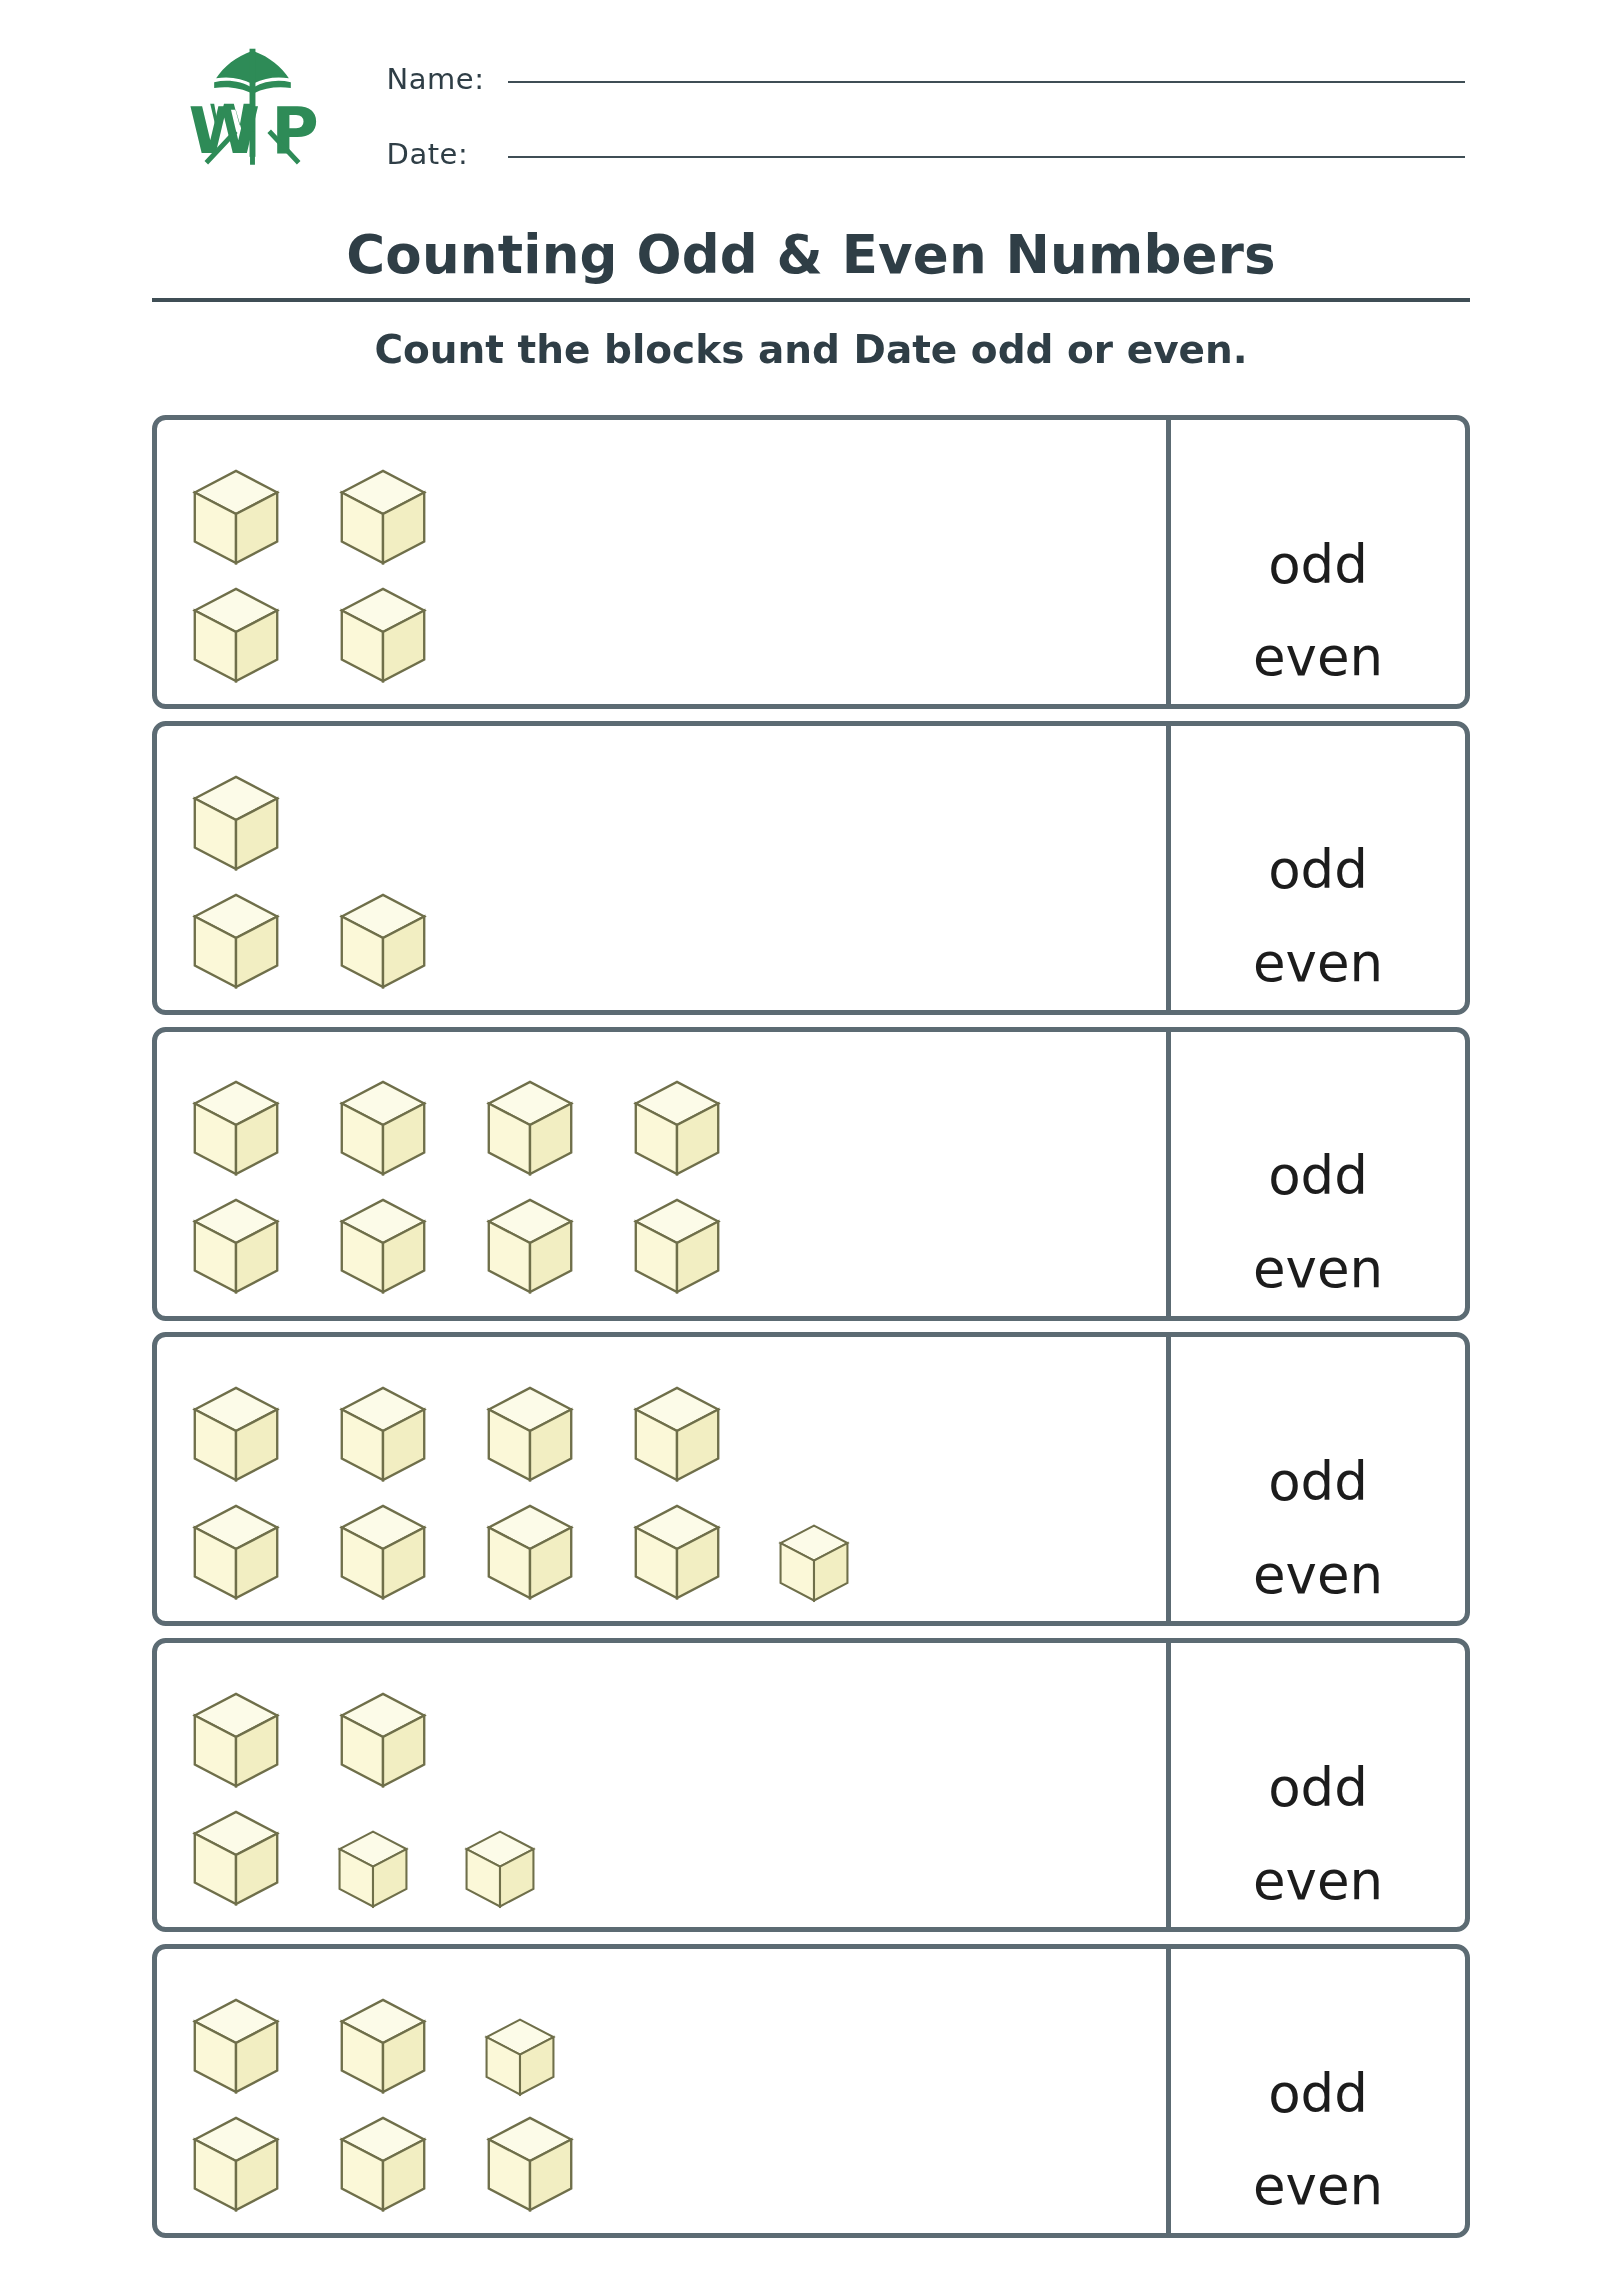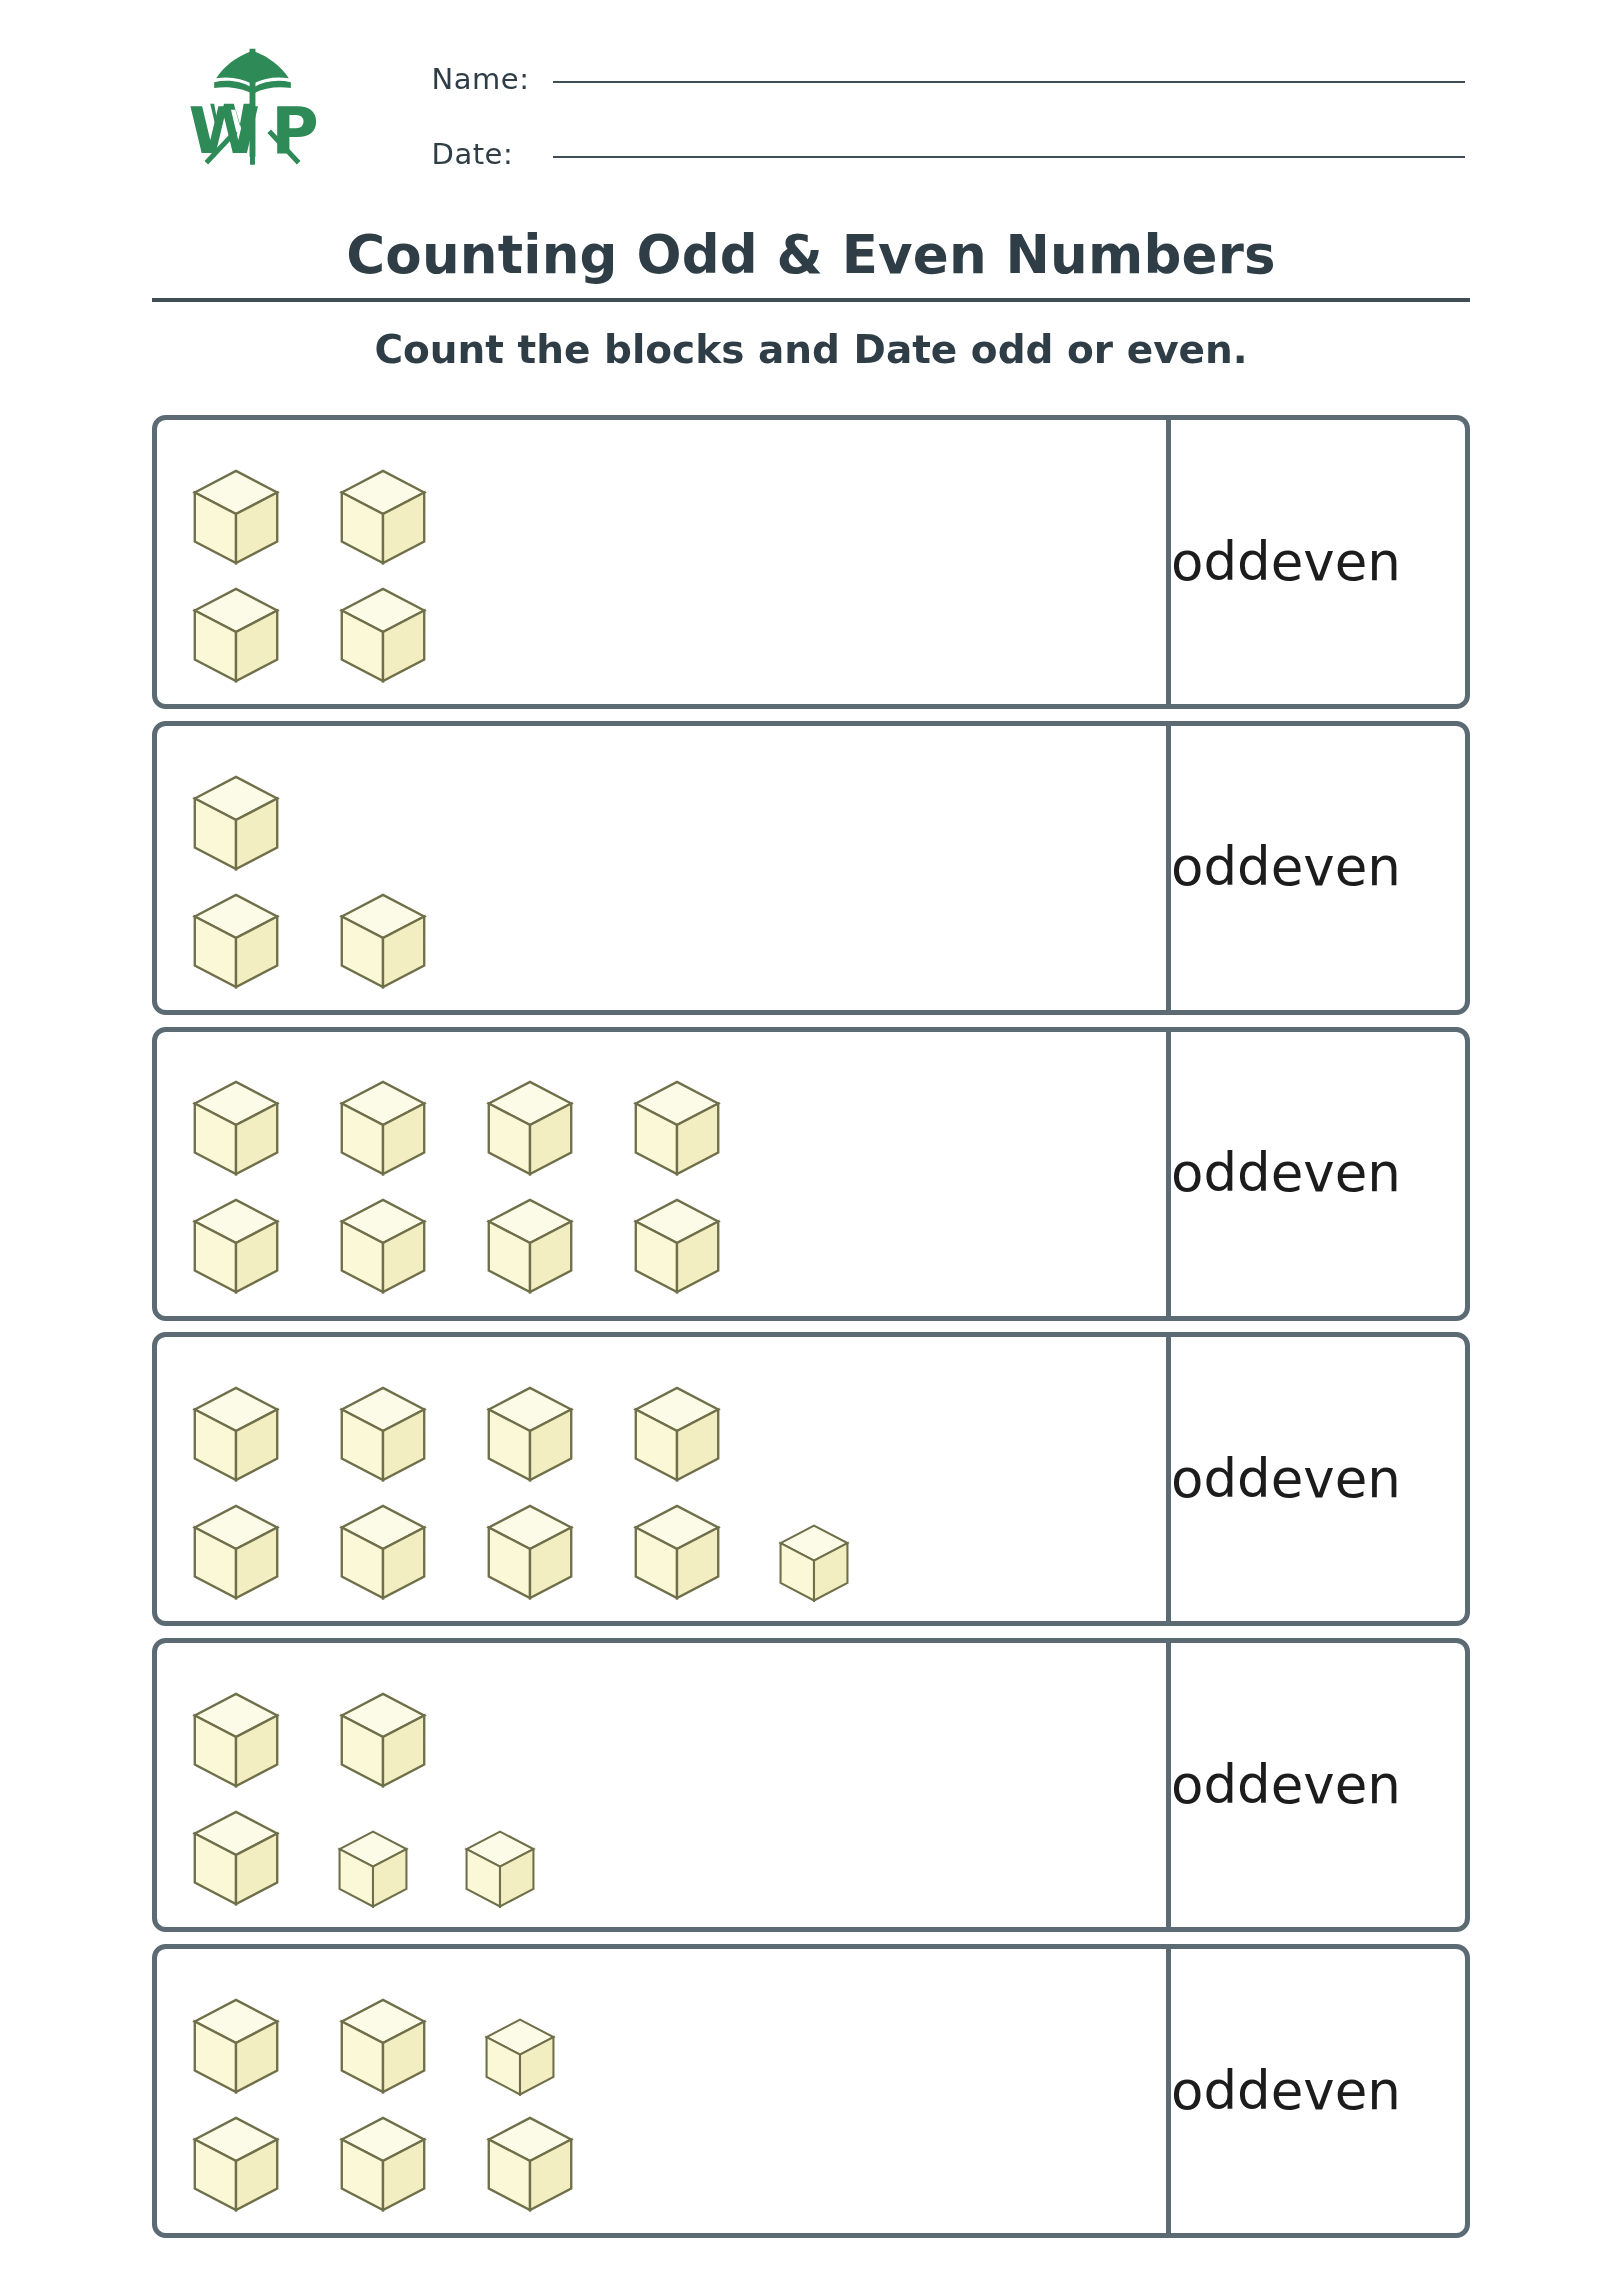--- a/index.html
+++ b/index.html
@@ -34,21 +34,21 @@
     width: 172px;
     height: 162px;
     position: relative;
     flex: 0 0 auto;
     margin-left: 19.6px;
   }
   .logo svg { display: block; }
 
   .name-date {
     flex: 1 1 auto;
-    margin-left: 93px;
+    margin-left: 48px;
     padding-top: 29px;
   }
   .field-row {
     display: flex;
     align-items: baseline;
     margin-bottom: 41px;
   }
   .field-label {
     font-size: 29px;
     letter-spacing: 0.5px;
@@ -130,23 +130,23 @@
     width: 86px;
     height: 94px;
   }
   .cube svg { display: block; width: 100%; height: 100%; }
 
   .answers {
     flex: 0 0 auto;
     width: 299px;
     border-left: 5.9px solid #5c6b73;
     display: flex;
-    flex-direction: row;
+    flex-direction: column;
     align-items: center;
-    justify-content: flex-start;
+    justify-content: flex-end;
     box-sizing: border-box;
   }
   .answers .opt {
     font-size: 53px;
     color: #1c1c1c;
     line-height: 1.75;
     font-family: "DejaVu Sans", sans-serif;
   }
 
   

